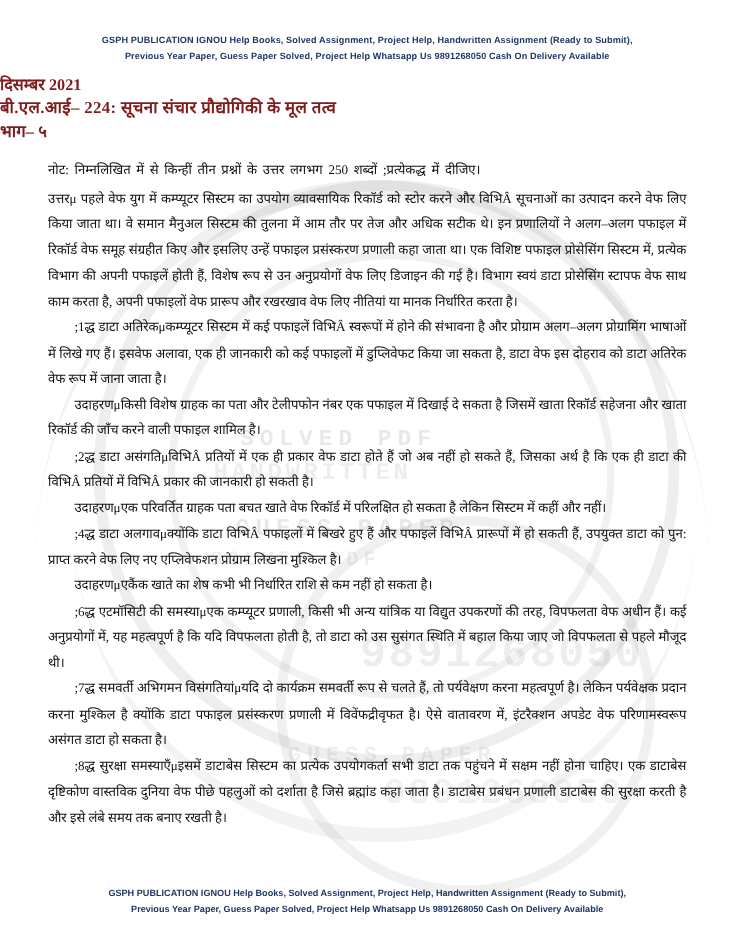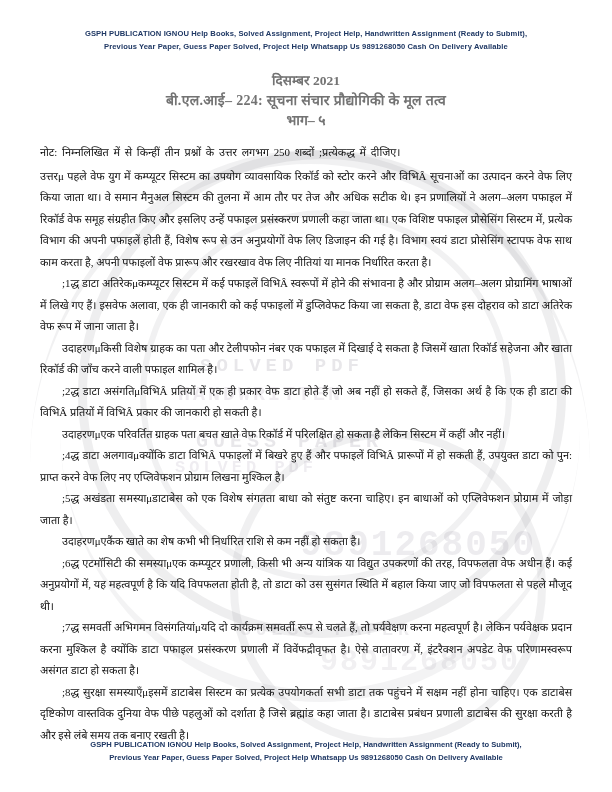--- a/index.html
+++ b/index.html
@@ -100,23 +100,23 @@
     color: #1f3864;
     font-family: "Liberation Sans", sans-serif;
     font-weight: bold;
     font-size: 7.6px;
     line-height: 12.5px;
     letter-spacing: 0.1px;
   }
   .bannerhead .l2 { display: block; }
 
   .doc-title {
-    margin-top: 18px;
-    text-align: center;
-    color: #737373;
+    margin-top: 8px;
+    text-align: left;
+    color: #7f1d1d;
   }
   .doc-title .t-date {
     font-size: 13.5px;
     font-weight: bold;
     line-height: 19px;
   }
   .doc-title .t-course {
     font-size: 14px;
     font-weight: bold;
     line-height: 22px;
@@ -215,21 +215,20 @@
     </div>
 
     <div class="body-block">
       <p class="p-note">नोट:  निम्नलिखित में से किन्हीं तीन प्रश्नों  के उत्तर लगभग 250 शब्दों ;प्रत्येकद्ध में दीजिए।</p>
       <p class="p-ans">उत्तरμ पहले वेफ युग में कम्प्यूटर सिस्टम का उपयोग व्यावसायिक रिकॉर्ड को स्टोर करने और विभिÂ सूचनाओं का उत्पादन करने वेफ लिए किया जाता था। वे समान मैनुअल सिस्टम की तुलना में आम तौर पर तेज और अधिक सटीक थे। इन प्रणालियों ने अलग–अलग पफाइल में रिकॉर्ड वेफ समूह संग्रहीत किए और इसलिए उन्हें पफाइल प्रसंस्करण प्रणाली कहा जाता था। एक विशिष्ट पफाइल प्रोसेसिंग सिस्टम में, प्रत्येक विभाग की अपनी पफाइलें होती हैं, विशेष रूप से उन अनुप्रयोगों वेफ लिए डिजाइन की गई है। विभाग स्वयं डाटा प्रोसेसिंग स्टापफ वेफ साथ काम करता है, अपनी पफाइलों वेफ प्रारूप और रखरखाव वेफ लिए नीतियां या मानक निर्धारित करता है।</p>
       <p class="p-point">;1द्ध डाटा अतिरेकμकम्प्यूटर सिस्टम में कई पफाइलें विभिÂ स्वरूपों में होने की संभावना है और प्रोग्राम अलग–अलग प्रोग्रामिंग भाषाओं में लिखे गए हैं। इसवेफ अलावा, एक ही जानकारी को कई पफाइलों में डुप्लिवेफट किया जा सकता है, डाटा वेफ इस दोहराव को डाटा अतिरेक वेफ रूप में जाना जाता है।</p>
       <p class="p-example">उदाहरणμकिसी विशेष ग्राहक का पता और टेलीपफोन नंबर एक पफाइल में दिखाई दे सकता है जिसमें खाता रिकॉर्ड सहेजना और खाता रिकॉर्ड की जाँच करने वाली पफाइल शामिल है।</p>
       <p class="p-point">;2द्ध डाटा असंगतिμविभिÂ प्रतियों में एक ही प्रकार वेफ डाटा होते हैं जो अब नहीं हो सकते हैं, जिसका अर्थ है कि एक ही डाटा की विभिÂ प्रतियों में विभिÂ प्रकार की जानकारी हो सकती है।</p>
       <p class="p-example">उदाहरणμएक परिवर्तित ग्राहक पता बचत खाते वेफ रिकॉर्ड में परिलक्षित हो सकता है लेकिन सिस्टम में कहीं और नहीं।</p>
       <p class="p-point">;4द्ध  डाटा अलगावμक्योंकि डाटा विभिÂ पफाइलों में बिखरे हुए हैं और पफाइलें विभिÂ प्रारूपों में हो सकती हैं, उपयुक्त डाटा को पुन: प्राप्त करने वेफ लिए नए एप्लिवेफशन प्रोग्राम लिखना मुश्किल है।</p>
-      <p class="p-point">;5द्ध अखंडता समस्याμडाटाबेस को एक विशेष संगतता बाधा को संतुष्ट करना चाहिए। इन बाधाओं को एप्लिवेफशन प्रोग्राम में जोड़ा जाता है।</p>
       <p class="p-example">उदाहरणμएकैंक खाते का शेष कभी भी निर्धारित राशि से कम नहीं हो सकता है।</p>
       <p class="p-point">;6द्ध एटमॉसिटी की समस्याμएक कम्प्यूटर प्रणाली, किसी भी अन्य यांत्रिक या विद्युत उपकरणों की तरह, विपफलता वेफ अधीन हैं। कई अनुप्रयोगों में, यह महत्वपूर्ण है कि यदि विपफलता होती है, तो डाटा को उस सुसंगत स्थिति में बहाल किया जाए जो विपफलता से पहले मौजूद थी।</p>
       <p class="p-point">;7द्ध समवर्ती अभिगमन विसंगतियांμयदि दो कार्यक्रम समवर्ती रूप से चलते हैं, तो पर्यवेक्षण करना महत्वपूर्ण है। लेकिन पर्यवेक्षक प्रदान करना मुश्किल है क्योंकि डाटा पफाइल प्रसंस्करण प्रणाली में विवेंफद्रीवृफत है। ऐसे वातावरण में, इंटरैक्शन अपडेट वेफ परिणामस्वरूप असंगत डाटा हो सकता है।</p>
       <p class="p-point">;8द्ध सुरक्षा समस्याएँμइसमें डाटाबेस सिस्टम का प्रत्येक उपयोगकर्ता सभी डाटा तक पहुंचने में सक्षम नहीं होना चाहिए। एक डाटाबेस दृष्टिकोण वास्तविक दुनिया वेफ पीछे पहलुओं को दर्शाता है जिसे ब्रह्मांड कहा जाता है। डाटाबेस प्रबंधन प्रणाली डाटाबेस की सुरक्षा करती है और इसे लंबे समय तक बनाए रखती है।</p>
     </div>
 
   </div>
 
   <div class="footer">
     <div class="bannerfoot">

